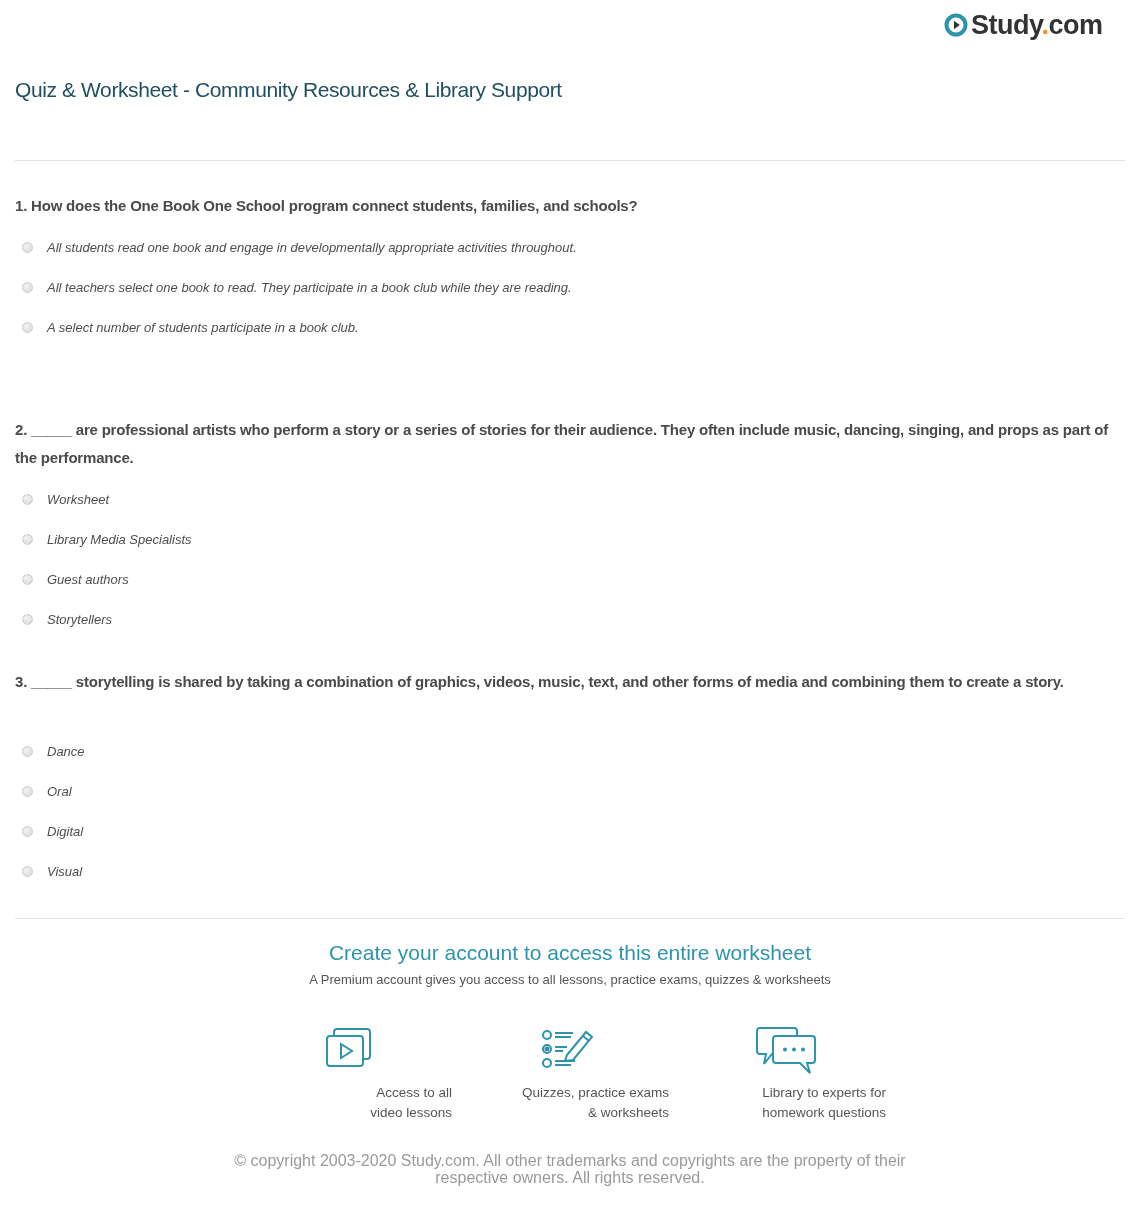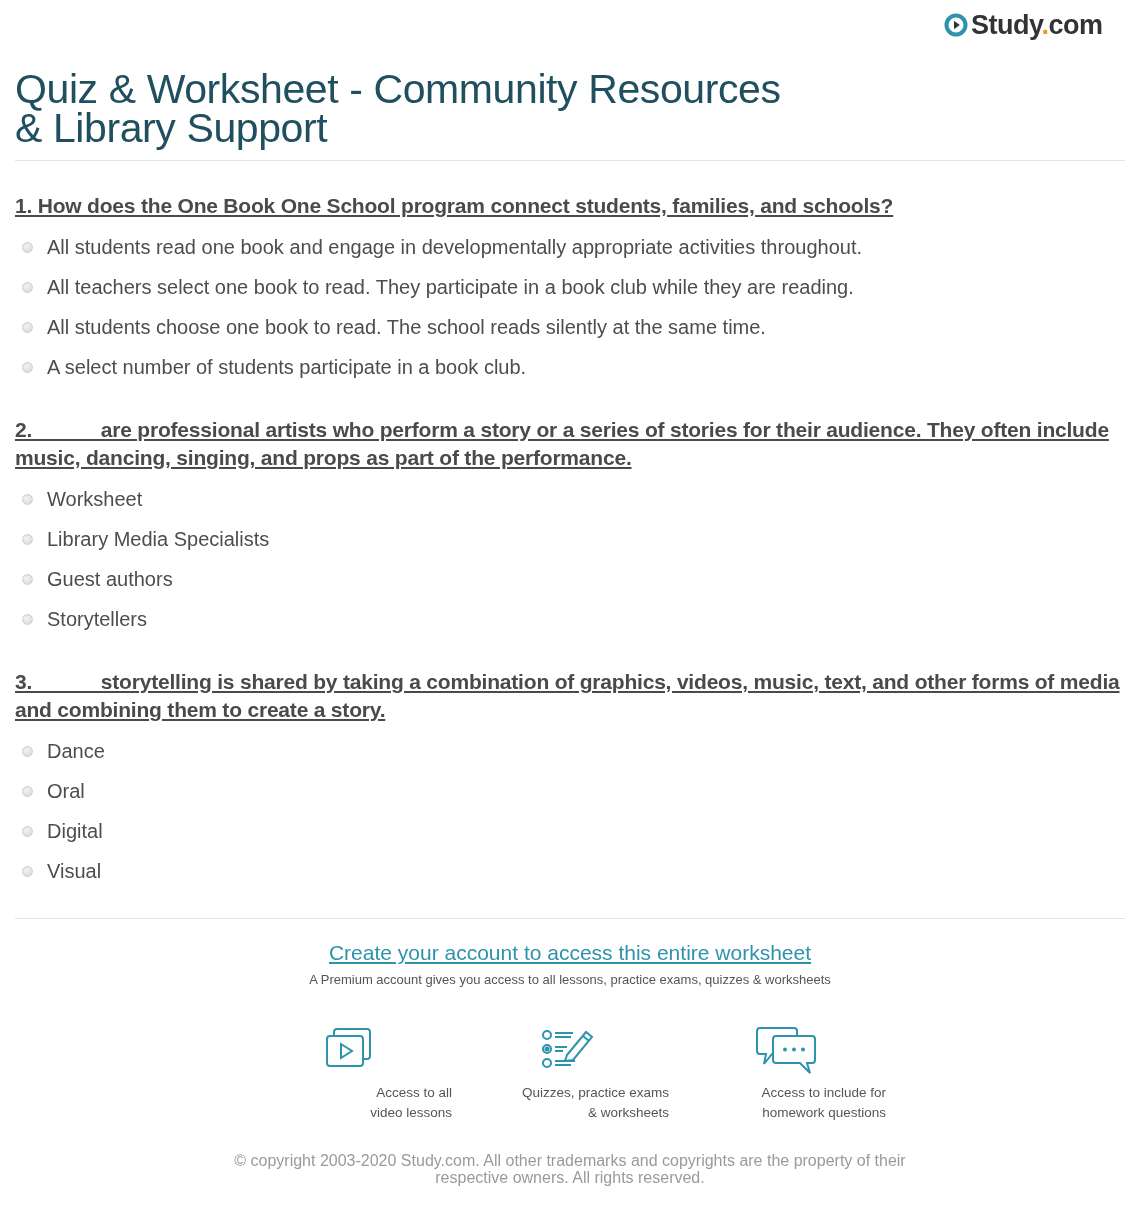--- a/index.html
+++ b/index.html
@@ -6,30 +6,30 @@
     html, body { width: 1140px; height: 1216px; background: #ffffff; overflow: hidden; }
     body { font-family: "Liberation Sans", "DejaVu Sans", sans-serif; color: #4a4a4a; position: relative; }
 
     .topbar { position: absolute; left: 0; top: 0; width: 1140px; height: 50px; }
     .url { position: absolute; left: 12px; top: 12px; font-size: 13px; color: #444; letter-spacing: -0.1px; }
     .logo { position: absolute; left: 944px; top: 9px; display: flex; align-items: center; height: 32px; justify-content: space-between; }
     .logo svg { width: 24px; height: 24px; margin-right: 3px; }
     .logo-text { font-size: 27px; font-weight: bold; color: #333; letter-spacing: -0.5px; line-height: 32px; }
     .logo-text .dot { color: #f7941d; }
 
-    .title { position: absolute; left: 15px; top: 70px; width: 800px; font-size: 41px; line-height: 39px; color: #20505f; font-weight: normal; letter-spacing: -0.4px; }
+    .title { position: absolute; left: 15px; top: 70px; width: 800px; font-size: 21px; line-height: 39px; color: #20505f; font-weight: normal; letter-spacing: -0.4px; }
     .rule { position: absolute; left: 15px; width: 1110px; height: 1px; background: #e3e3e3; }
 
-    .question { position: absolute; left: 15px; width: 1110px; font-size: 21px; line-height: 28px; color: #4a4a4a; font-weight: bold; letter-spacing: -0.2px; text-decoration: underline; }
+    .question { position: absolute; left: 15px; width: 1110px; font-size: 15px; line-height: 28px; color: #4a4a4a; font-weight: bold; letter-spacing: -0.2px; }
     .options { position: absolute; left: 22px; }
     .option { display: flex; align-items: center; height: 40px; cursor: pointer; }
     .radio { width: 11px; height: 11px; border-radius: 50%; background: radial-gradient(circle at 40% 35%, #f4f4f4 0%, #dedede 70%, #c9c9c9 100%); border: 1px solid #cfcfcf; margin-right: 14px; flex: none; }
-    .opt-label { font-size: 20px; color: #4d4d4d; }
+    .opt-label { font-size: 13px; color: #4d4d4d; font-style: italic; }
 
-    .cta-title { position: absolute; left: 0; top: 941px; width: 1140px; text-align: center; font-size: 21px; color: #2d94ab; font-weight: normal; text-decoration: underline; }
+    .cta-title { position: absolute; left: 0; top: 941px; width: 1140px; text-align: center; font-size: 21px; color: #2d94ab; font-weight: normal; }
     .cta-sub { position: absolute; left: 0; top: 972px; width: 1140px; text-align: center; font-size: 13px; color: #555; }
 
     .feature { position: absolute; top: 1025px; width: 200px; text-align: center; }
     .feature svg { display: block; margin: 0 auto; width: 64px; height: 52px; }
     .feature-label { margin-top: 6px; font-size: 13.5px; line-height: 20px; color: #555; text-align: right; }
 
     .copyright { position: absolute; left: 210px; top: 1152px; width: 720px; text-align: center; font-size: 16px; line-height: 17px; color: #9a9a9a; }
   </style>
 </head>
 <body>
@@ -49,24 +49,20 @@
 
 <div class="question" style="top:192px;">1. How does the One Book One School program connect students, families, and schools?</div>
 <div class="options" style="top:227px;">
   <div class="option">
       <span class="radio"></span>
       <span class="opt-label">All students read one book and engage in developmentally appropriate activities throughout.</span>
     </div>
   <div class="option">
       <span class="radio"></span>
       <span class="opt-label">All teachers select one book to read. They participate in a book club while they are reading.</span>
-    </div>
-  <div class="option">
-      <span class="radio"></span>
-      <span class="opt-label">All students choose one book to read. The school reads silently at the same time.</span>
     </div>
   <div class="option">
       <span class="radio"></span>
       <span class="opt-label">A select number of students participate in a book club.</span>
     </div>
 </div>
 
 <div class="question" style="top:416px;">2. _____ are professional artists who perform a story or a series of stories for their audience. They often include music, dancing, singing, and props as part of the performance.</div>
 <div class="options" style="top:479px;">
   <div class="option">
@@ -147,18 +143,18 @@
 
 <div class="feature" style="left:686px;">
   <svg viewBox="0 0 64 52" fill="none" stroke="#2d94ab" stroke-width="2">
     <path d="M6 3 H40 Q43 3 43 6 V26 Q43 29 40 29 H18 L10 39 L12 29 H6 Q3 29 3 26 V6 Q3 3 6 3 Z"></path>
     <path d="M22 11 H58 Q61 11 61 14 V35 Q61 38 58 38 H53 L56 48 L46 38 H22 Q19 38 19 35 V14 Q19 11 22 11 Z" fill="#fff"></path>
     <circle cx="31" cy="24.5" r="2" fill="#2d94ab" stroke="none"></circle>
     <circle cx="40" cy="24.5" r="2" fill="#2d94ab" stroke="none"></circle>
     <circle cx="49" cy="24.5" r="2" fill="#2d94ab" stroke="none"></circle>
   </svg>
   <div class="feature-label">
-      <div>Access to include for</div>
+      <div>Library to experts for</div>
       <div>homework questions</div>
     </div>
 </div>
 
 <div class="copyright">© copyright 2003-2020 Study.com. All other trademarks and copyrights are the property of their respective owners. All rights reserved.</div>
 
 </body></html>

